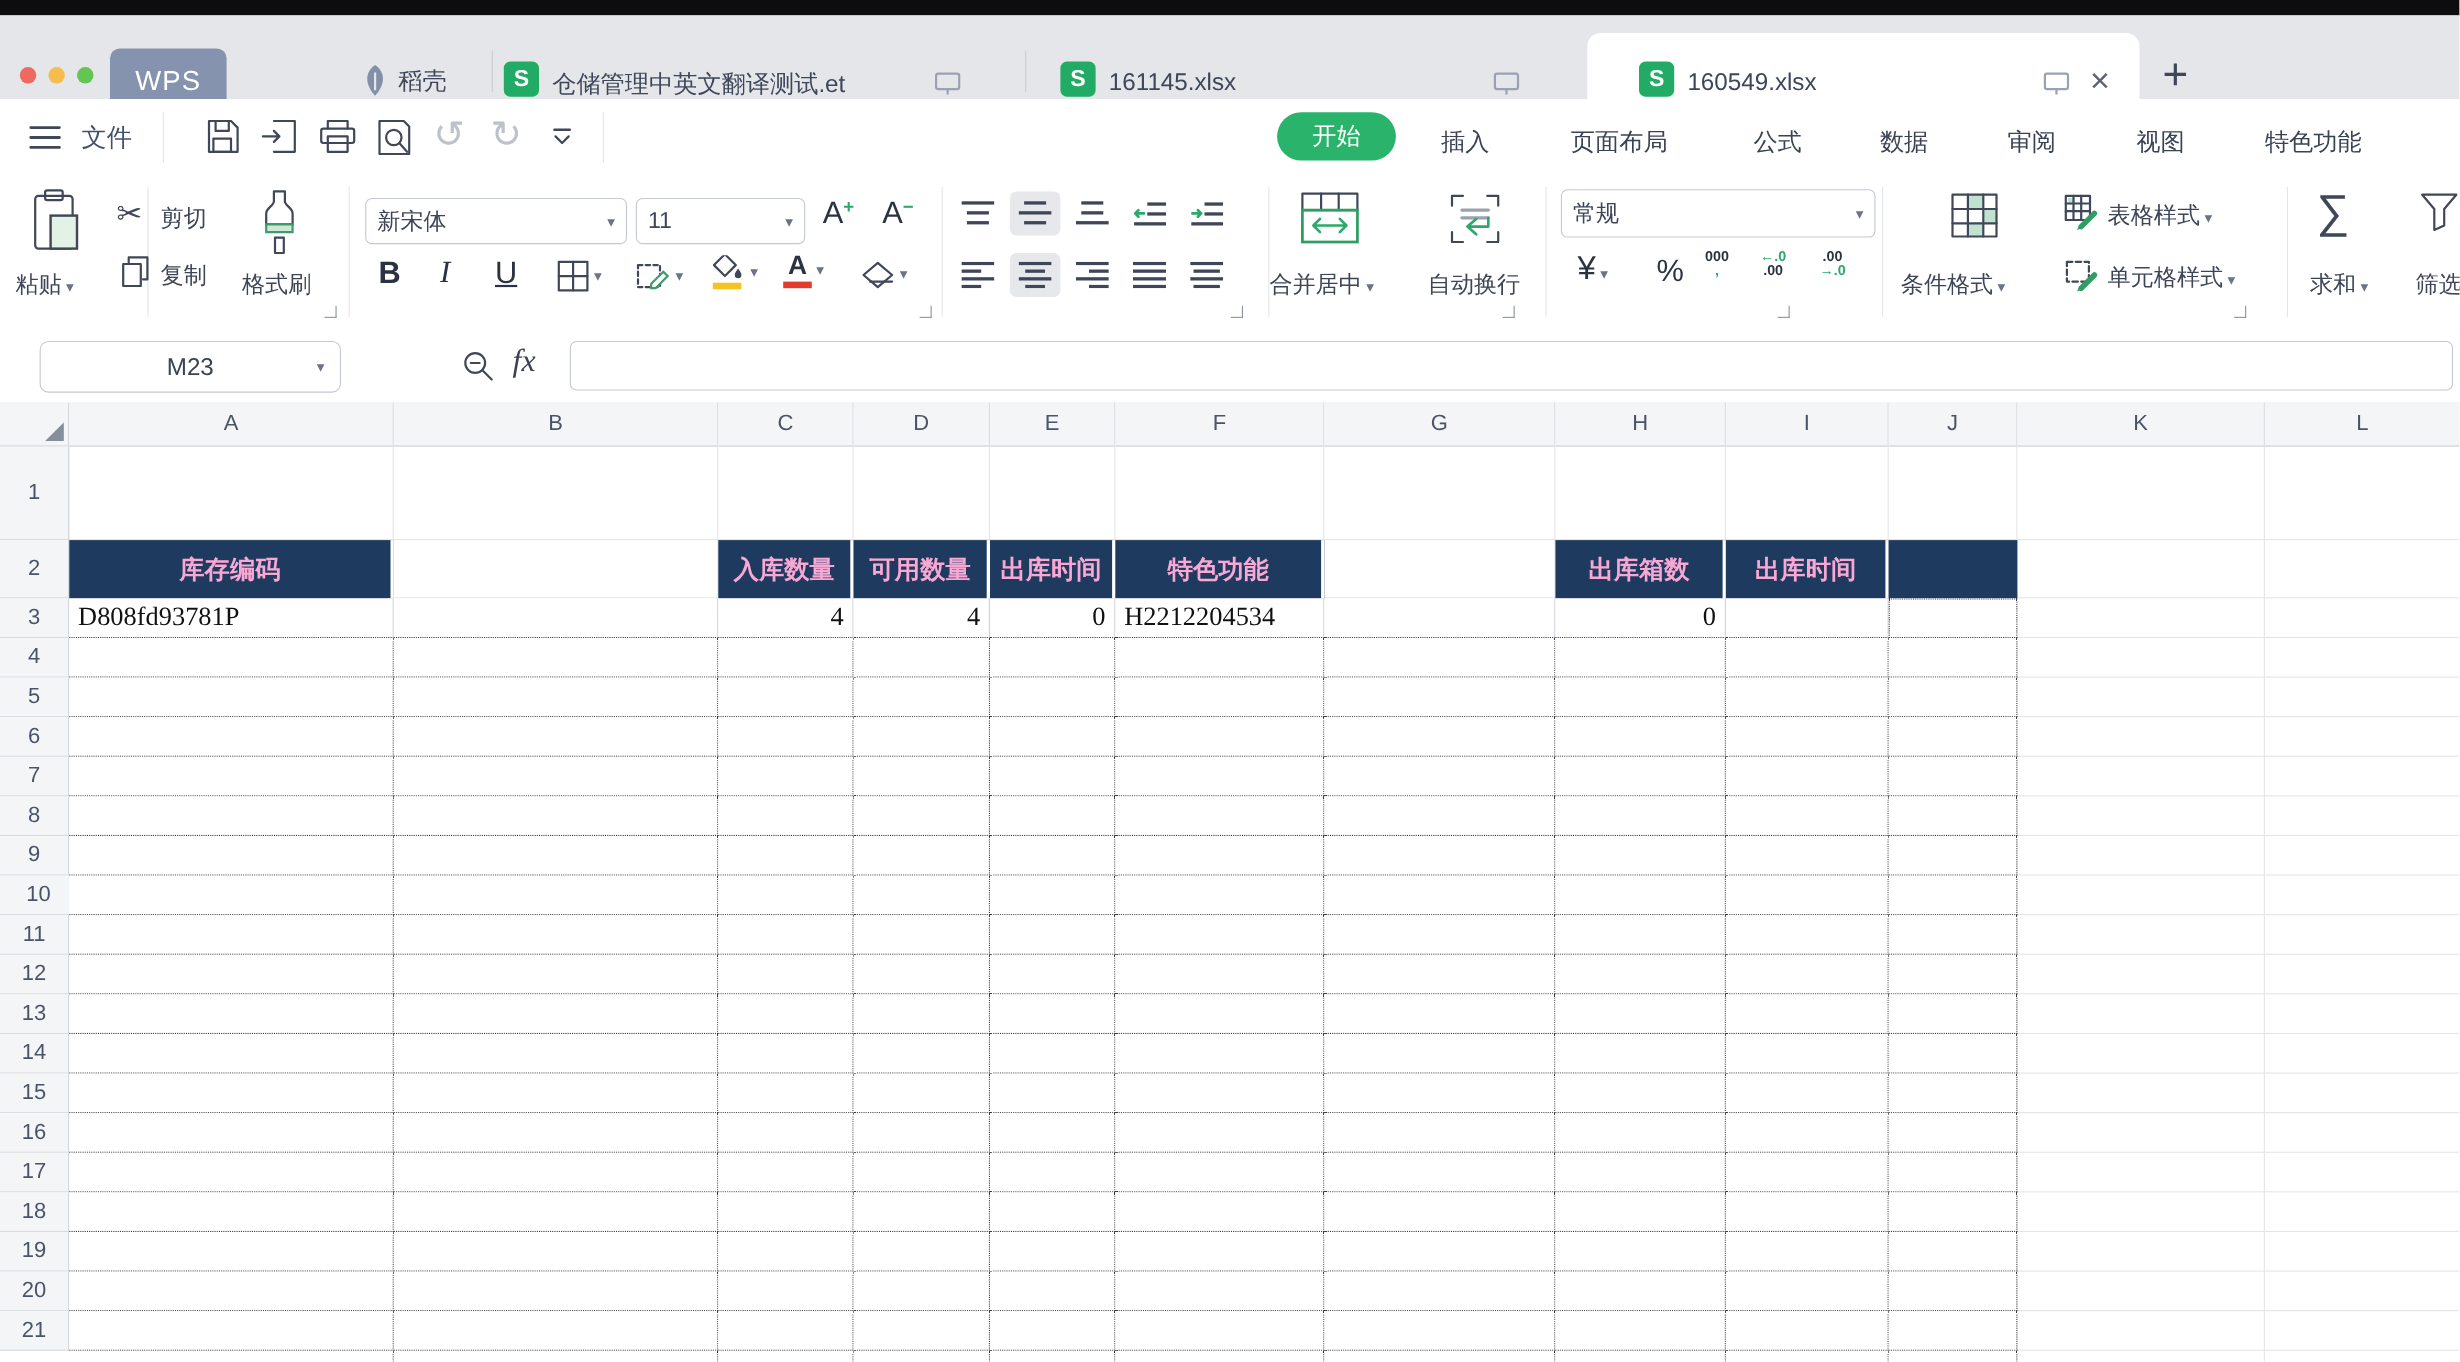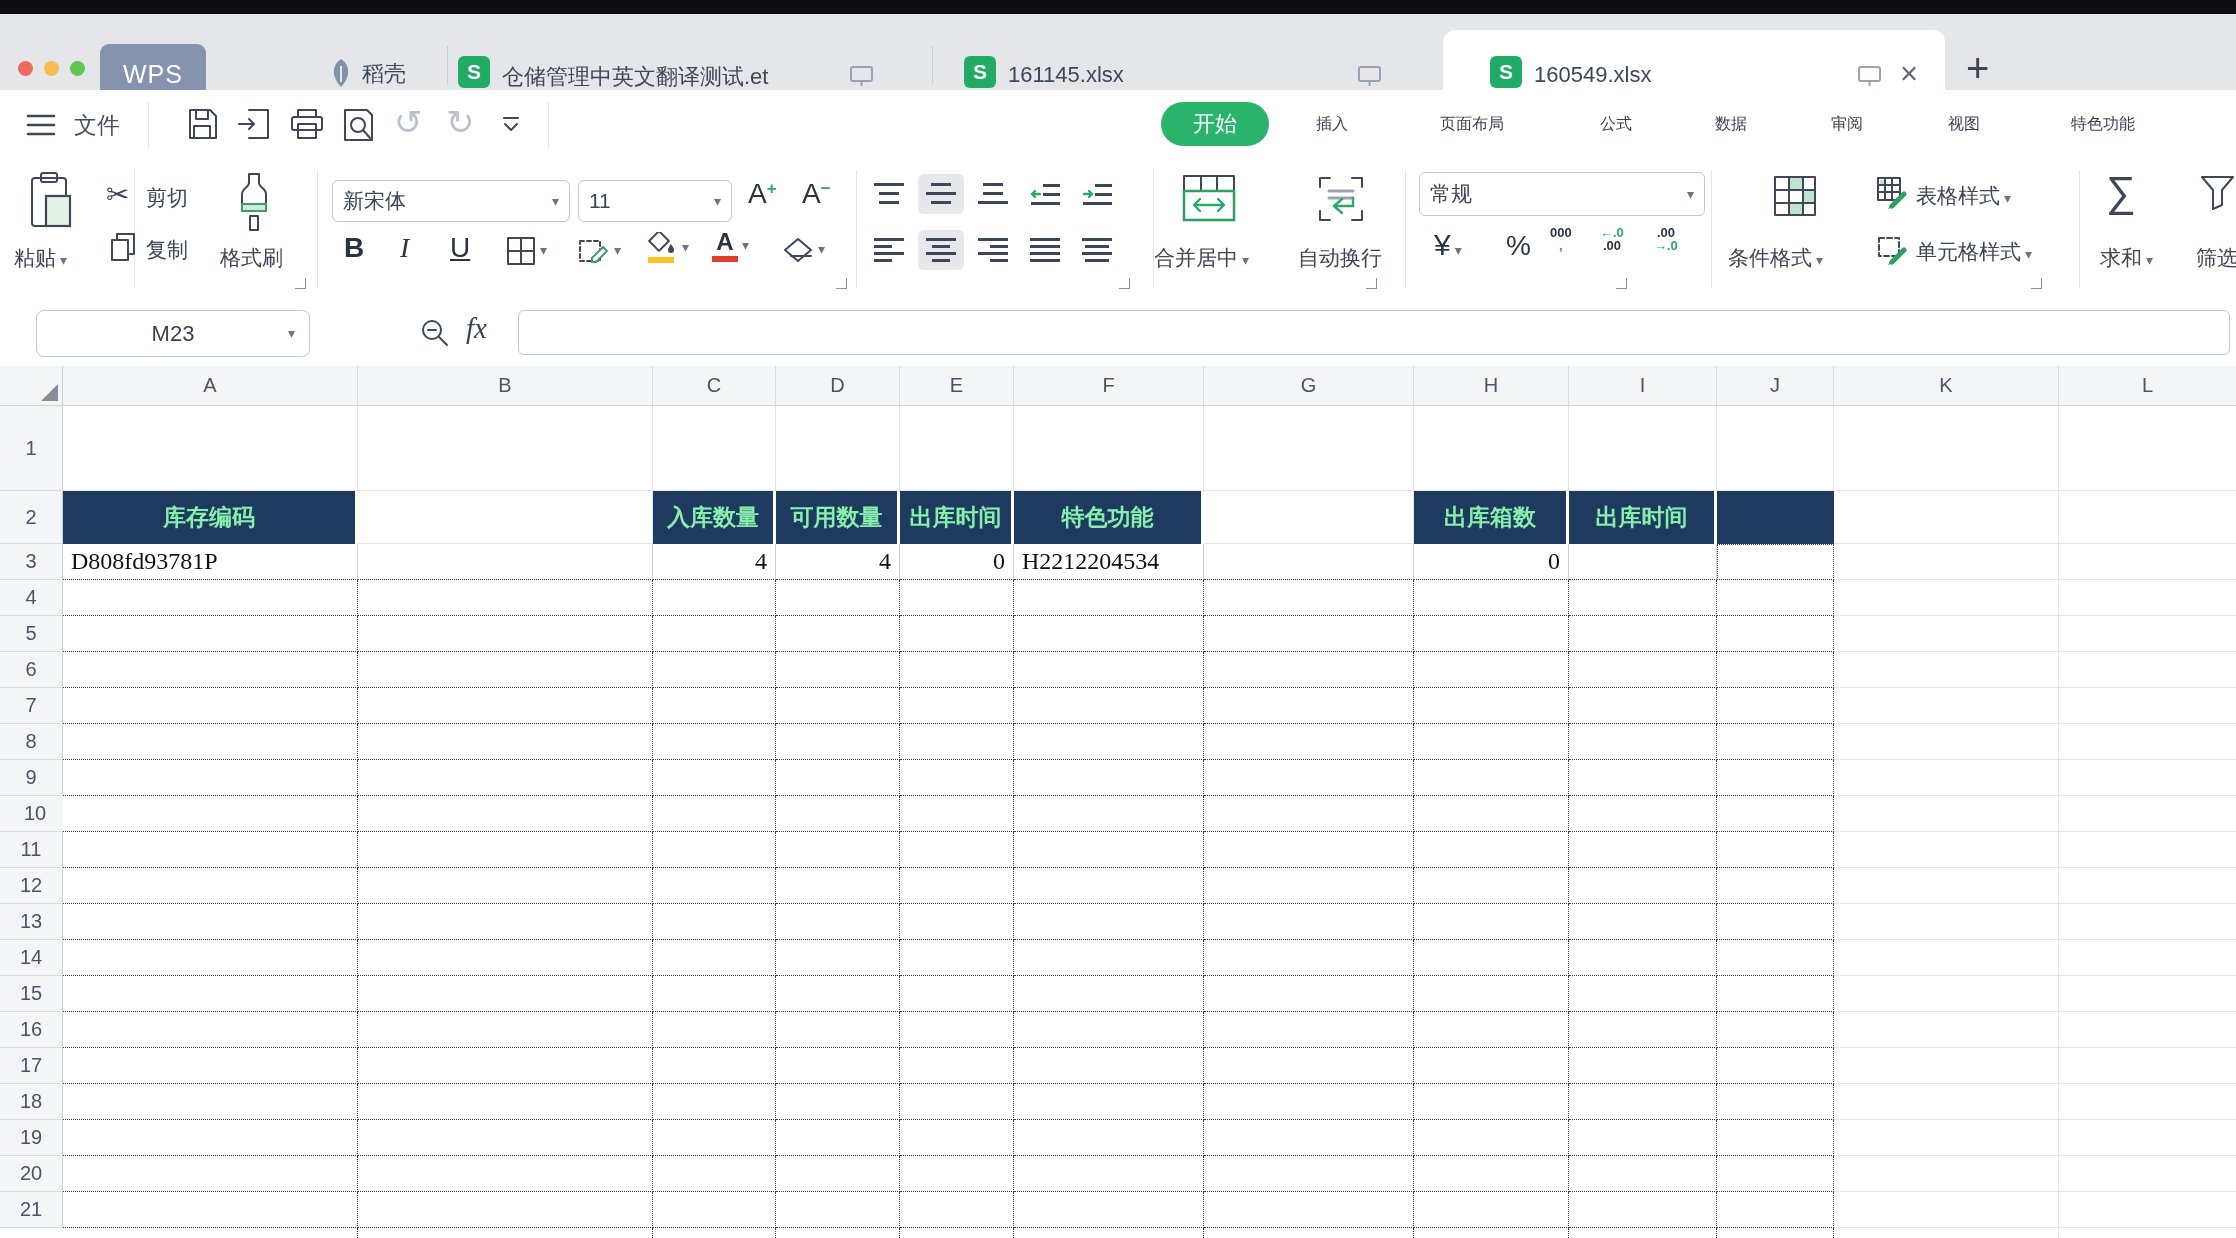--- a/index.html
+++ b/index.html
@@ -21,21 +21,21 @@
   .sicon{width:32px;height:32px;border-radius:6px;background:#21ab64;color:#fff;font-weight:bold;
          font-size:21px;display:flex;align-items:center;justify-content:center;top:42px}
   #activetab{left:1443px;top:16px;width:502px;height:74px;background:#fff;border-radius:12px 12px 0 0}
   #plusbtn{left:1966px;top:32px;font-size:40px;color:#3d4759;font-weight:300}
   #closeglyph{left:1900px;top:42px;font-size:31px;color:#5c6576}
 
   
   #menubar{left:0;top:90px;width:2236px;height:70px;background:#fff}
   .mdiv{width:1px;height:46px;top:12px;background:#e2e4e8}
   .mico{top:16px}
-  .rtab{top:24px;font-size:16px;color:#3a4254;transform:translateX(-50%);white-space:nowrap}
+  .rtab{top:24px;font-size:22px;color:#3a4254;transform:translateX(-50%);white-space:nowrap}
   #pill{left:1161px;top:12px;width:108px;height:44px;background:#29b36b;border-radius:22px;
         color:#fff;font-size:22px;display:flex;align-items:center;justify-content:center}
 
   
   #toolbar{left:0;top:160px;width:2236px;height:140px;background:#fff;border-bottom:1px solid #e0e3e7}
   .tbdiv{width:1px;height:118px;top:10px;background:#e3e5e9}
   .lbl{font-size:21px;color:#3d4557;white-space:nowrap}
   .dd{color:#6a7387;font-size:14px;margin-left:4px}
   .selbox{border:1px solid #c3c8d2;border-radius:6px;background:#fff;display:flex;align-items:center;
           font-size:21px;color:#3d4557;padding:0 10px;box-sizing:border-box}
@@ -61,21 +61,21 @@
   #sheet{left:0;top:366px;width:2236px;height:872px;background:#fff;overflow:hidden}
   .colhdr,.rowhdr,.corner{position:absolute;background:#f4f5f7;box-sizing:border-box;
         display:flex;align-items:center;justify-content:center;font-size:20px;color:#4a5469}
   .colhdr{border-right:1px solid #d8dbdf;border-bottom:1px solid #cdd1d6}
   .rowhdr{border-right:1px solid #cdd1d6;border-bottom:1px solid #d8dbdf}
   .corner{border-right:1px solid #cdd1d6;border-bottom:1px solid #cdd1d6}
   .gv{position:absolute;width:1px;background:#e3e5e9}
   .gh{position:absolute;height:1px;background:#e3e5e9}
   .ttitle{position:absolute;background:#1e3a5f;color:#fff;font-weight:bold;font-size:44px;
           display:flex;align-items:center;justify-content:center;box-sizing:border-box;border-bottom:3px solid #fff}
-  .thead{position:absolute;background:#1e3a5f;color:#86efac;font-weight:bold;font-size:23px;
+  .thead{position:absolute;background:#1e3a5f;color:#f9a8d4;font-weight:bold;font-size:23px;
          display:flex;align-items:center;justify-content:center;box-sizing:border-box}
   .tdata,.tempty{position:absolute;background:#fff;box-sizing:border-box;font-family:"Liberation Serif",serif;
          font-size:24px;color:#111;display:flex;align-items:center;padding:0 8px}
   .tdata{border-right:1px solid #ccd1d8;border-bottom:1px dotted #3c3c3c}
   .tempty{border-right:1px dotted #3c3c3c;border-bottom:1px dotted #3c3c3c}
 </style>
 </head>
 <body>
 
 <div class="abs" id="topstrip"></div>

